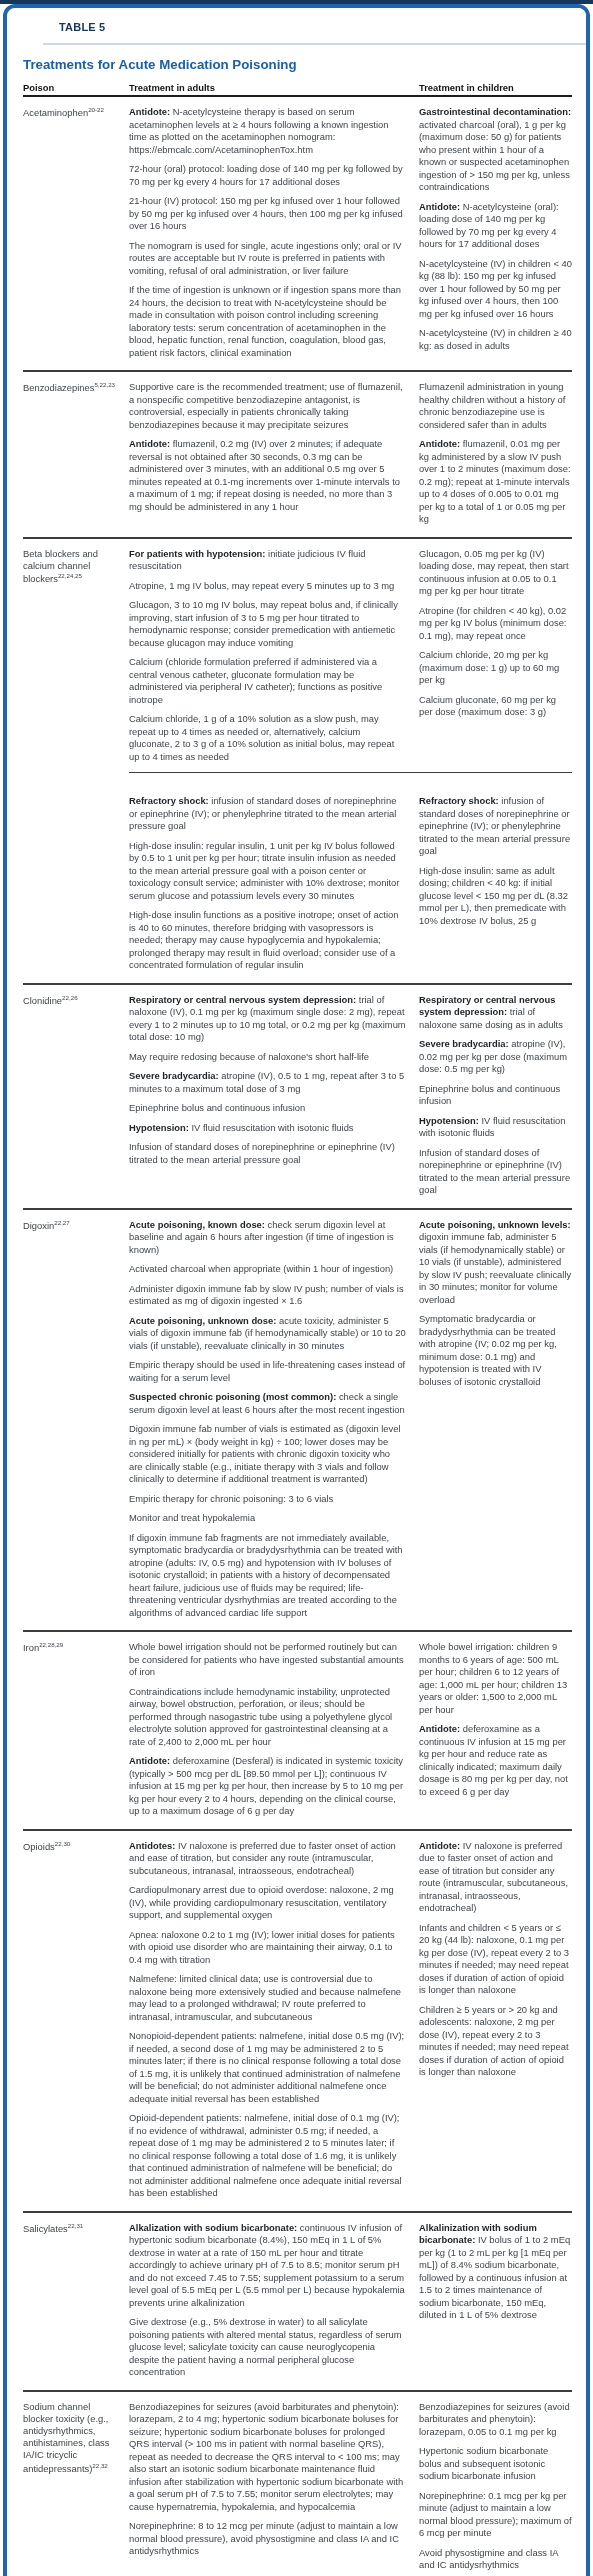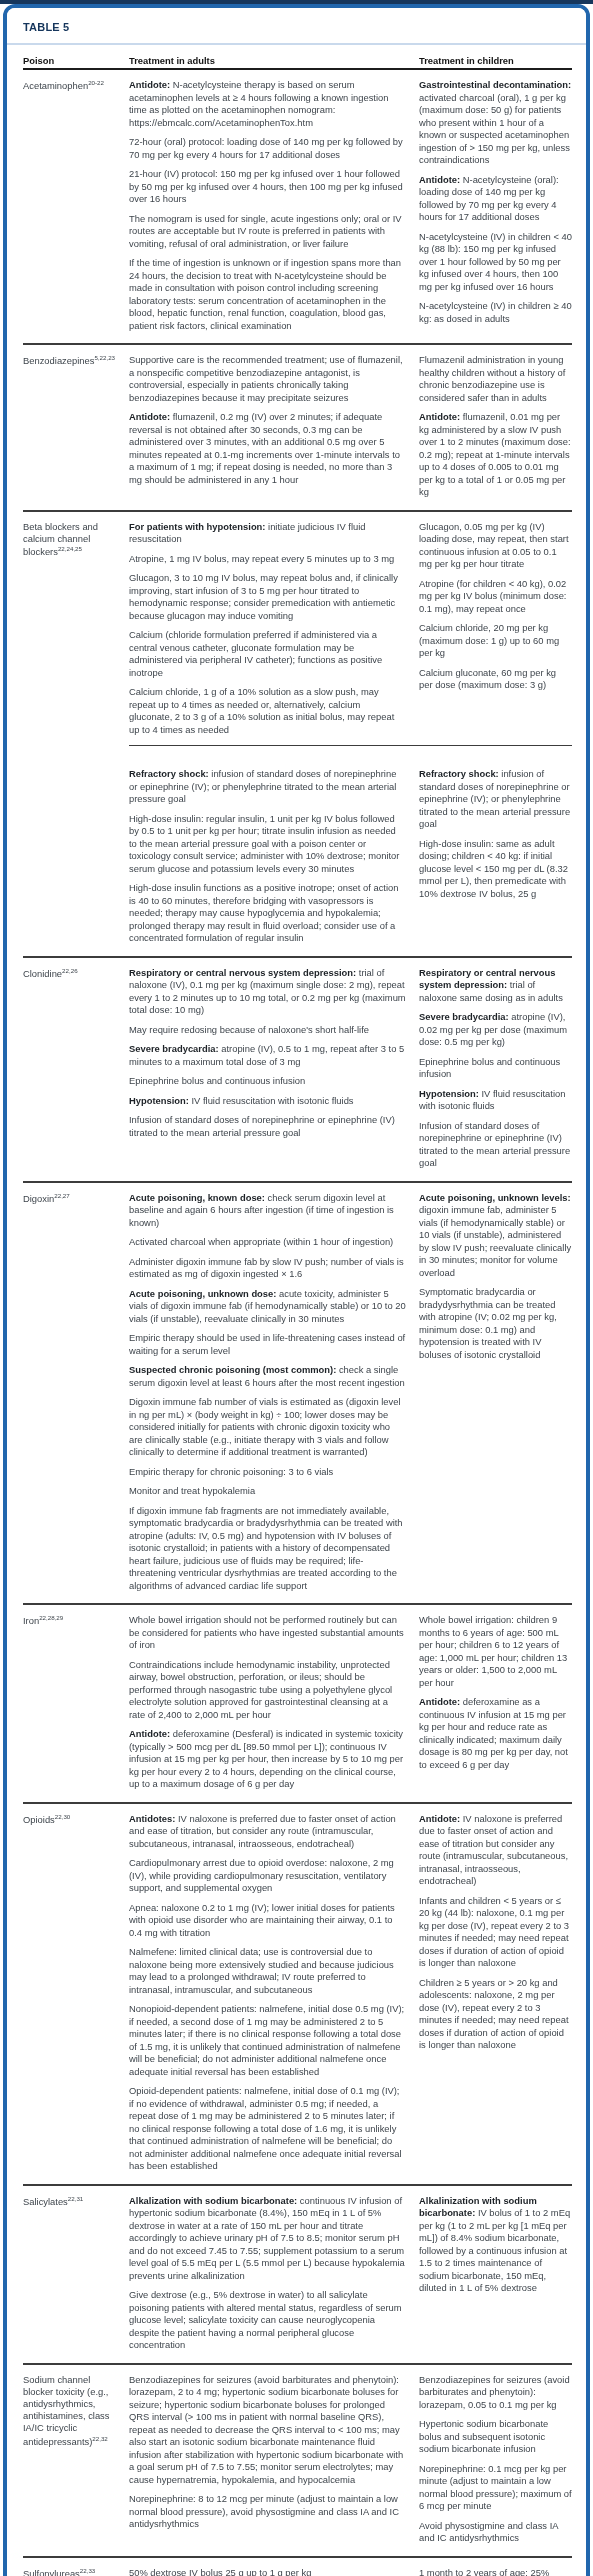--- a/index.html
+++ b/index.html
@@ -1,19 +1,19 @@
 <!DOCTYPE html>
 <html><head>
 <meta charset="utf-8">
 <style>
   html,body{margin:0;padding:0;background:#ffffff;}
   body{width:593px;font-family:"Liberation Sans",sans-serif;-webkit-font-smoothing:antialiased;}
   .topbar{height:4px;background:#16365c;width:593px;}
   .card{margin:0 3px;border:4px solid #2166ad;border-radius:12px;background:#fff;overflow:hidden;}
-  .card-head{padding:9px 16px 8px;background:#ffffff;border-bottom:2px solid #c9d9ec;}
+  .card-head{padding:9px 16px 8px;background:#ffffff;border-bottom:2px solid #c9d9ec;margin-left:36px;}
   .card-head .label{font-size:11px;font-weight:bold;letter-spacing:0.2px;color:#16365c;}
   .card-body{padding:10px 14px 10px 16px;}
   h1.title{margin:2px 0 10px;font-size:13.3px;color:#1b5fa9;font-weight:bold;}
   .colhead{display:grid;grid-template-columns:93px 277px 1fr;column-gap:13px;
            border-bottom:2.5px solid #1c1c1c;padding-bottom:2px;}
   .colhead div{font-size:9.4px;font-weight:bold;color:#141414;}
   .row{display:grid;grid-template-columns:93px 1fr;column-gap:13px;
        border-bottom:2px solid #3c3c3c;padding:9px 0 4px;}
   #rows .row:last-child{border-bottom:none;}
   .cell.poison{font-size:9.4px;color:#3e454c;line-height:1.3;padding-right:2px;}
@@ -27,20 +27,21 @@
 </head>
 <body>
 
 <div class="topbar"></div>
 
 <div class="card">
   <div class="card-head">
     <span class="label">TABLE 5</span>
   </div>
   <div class="card-body">
+    <h1 class="title">Treatments for Acute Medication Poisoning</h1>
     <div class="colhead">
       <div>Poison</div>
       <div>Treatment in adults</div>
       <div>Treatment in children</div>
     </div>
     <div id="rows">
         <div class="row">
           <div class="cell poison"><span>Acetaminophen</span><sup>20-22</sup></div>
           <div class="sections">
             <div class="section">
@@ -168,21 +169,21 @@
           </div>
         </div>
         <div class="row">
           <div class="cell poison"><span>Opioids</span><sup>22,30</sup></div>
           <div class="sections">
             <div class="section">
               <div class="cell adults">
                 <p><strong>Antidotes: </strong>IV naloxone is preferred due to faster onset of action and ease of titration, but consider any route (intramuscular, subcutaneous, intranasal, intraosseous, endotracheal)</p>
                 <p>Cardiopulmonary arrest due to opioid overdose: naloxone, 2 mg (IV), while providing cardiopulmonary resuscitation, ventilatory support, and supplemental oxygen</p>
                 <p>Apnea: naloxone 0.2 to 1 mg (IV); lower initial doses for patients with opioid use disorder who are maintaining their airway, 0.1 to 0.4 mg with titration</p>
-                <p>Nalmefene: limited clinical data; use is controversial due to naloxone being more extensively studied and because judicious may lead to a prolonged withdrawal; IV route preferred to intranasal, intramuscular, and subcutaneous</p>
+                <p>Nalmefene: limited clinical data; use is controversial due to naloxone being more extensively studied and because nalmefene may lead to a prolonged withdrawal; IV route preferred to intranasal, intramuscular, and subcutaneous</p>
                 <p>Nonopioid-dependent patients: nalmefene, initial dose 0.5 mg (IV); if needed, a second dose of 1 mg may be administered 2 to 5 minutes later; if there is no clinical response following a total dose of 1.5 mg, it is unlikely that continued administration of nalmefene will be beneficial; do not administer additional nalmefene once adequate initial reversal has been established</p>
                 <p>Opioid-dependent patients: nalmefene, initial dose of 0.1 mg (IV); if no evidence of withdrawal, administer 0.5 mg; if needed, a repeat dose of 1 mg may be administered 2 to 5 minutes later; if no clinical response following a total dose of 1.6 mg, it is unlikely that continued administration of nalmefene will be beneficial; do not administer additional nalmefene once adequate initial reversal has been established</p>
               </div>
               <div class="cell children">
                 <p><strong>Antidote: </strong>IV naloxone is preferred due to faster onset of action and ease of titration but consider any route (intramuscular, subcutaneous, intranasal, intraosseous, endotracheal)</p>
                 <p>Infants and children &lt; 5 years or ≤ 20 kg (44 lb): naloxone, 0.1 mg per kg per dose (IV), repeat every 2 to 3 minutes if needed; may need repeat doses if duration of action of opioid is longer than naloxone</p>
                 <p>Children ≥ 5 years or &gt; 20 kg and adolescents: naloxone, 2 mg per dose (IV), repeat every 2 to 3 minutes if needed; may need repeat doses if duration of action of opioid is longer than naloxone</p>
               </div>
             </div>
           </div>

